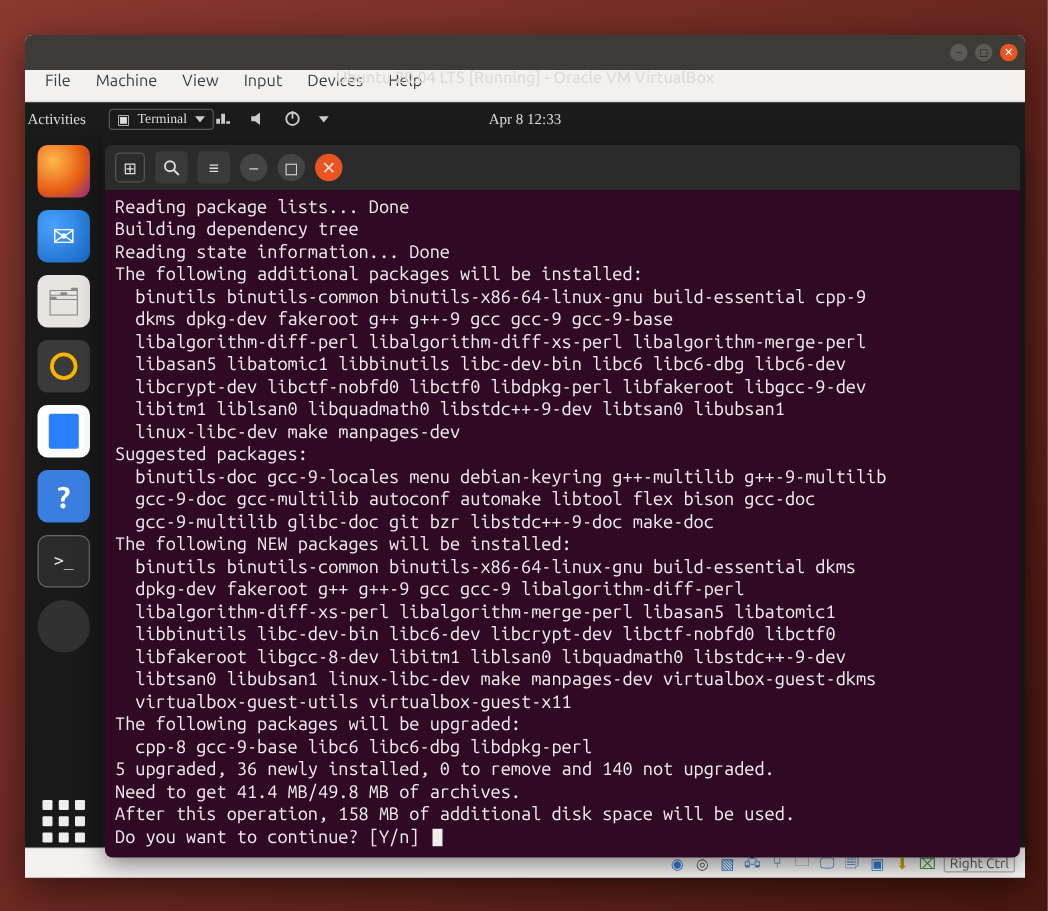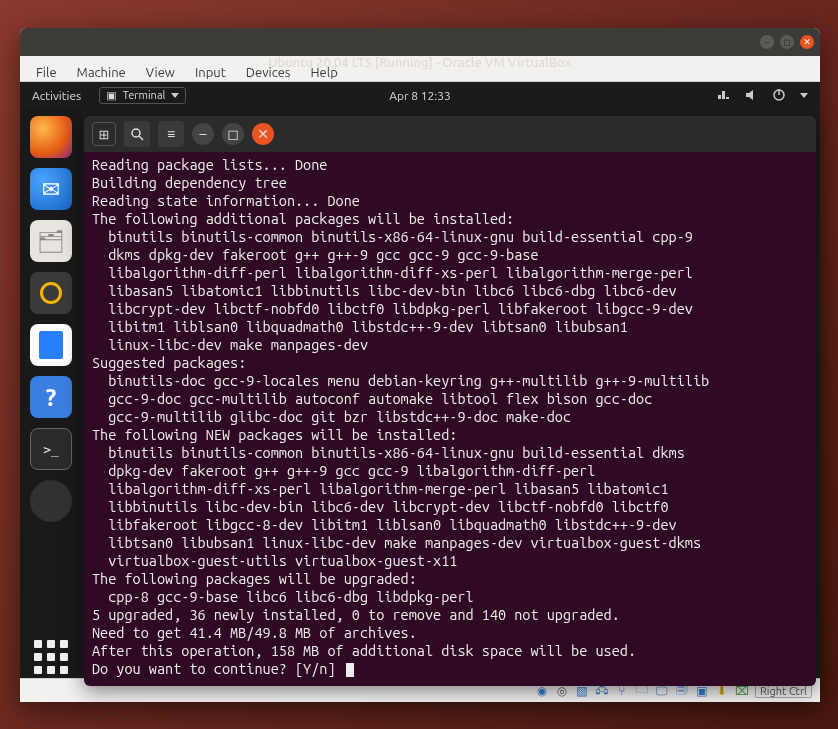--- a/index.html
+++ b/index.html
@@ -30,36 +30,36 @@
     justify-content: center;
     position: relative;
   }
   .vm-titlebar .title { font-weight: 500; margin-top: 39px; }
   .vm-win-btns { position: absolute; right: 6px; display:flex; gap:6px;}
   .vm-win-btn { width:14px; height:14px; border-radius:50%; background:#5b5a54; display:flex;align-items:center;justify-content:center;font-size:9px;color:#2a2925;}
   .vm-win-btn.close { background:#e95420; color:#fff;}
   .vm-menubar {
     height: 26px;
     background: #f2f1f0;
-    display:flex; align-items:flex-end;
+    display:flex; align-items:flex-start;
     gap: 4px; padding: 0 8px;
     font-size: 13px; color:#3c3c3c;
     border-bottom:1px solid #d4d2cf;
   }
   .vm-menubar span { padding: 2px 8px; cursor:default; }
   .vm-content {
     height: 596px;
     background: #1d1d1d;
     position: relative;
   }
   
   .ubuntu-topbar {
     height:26px; background:#1b1b1b; color:#ddd;
-    display:flex; align-items:center; padding:0 12px;
-    font-size:12px; justify-content:space-between;
+    display:flex; align-items:center; padding:0 2px;
+    font-size:12px; font-family:Liberation Serif, serif;
   }
   .ubuntu-topbar .left {display:flex;align-items:center;gap:18px;}
   .ubuntu-topbar .center {position:absolute;left:50%;transform:translateX(-50%);}
   .ubuntu-topbar .right {display:flex;align-items:center;gap:14px;}
   .term-chip {display:flex;align-items:center;gap:6px;border:1px solid #555;border-radius:3px;padding:1px 6px;font-size:11px;}
   .triangle-down{width:0;height:0;border-left:4px solid transparent;border-right:4px solid transparent;border-top:5px solid #ccc;}
   .top-icon{width:14px;height:14px;display:inline-block;}
   
   .dock {
     position:absolute; left:0; top:26px; bottom:0;

